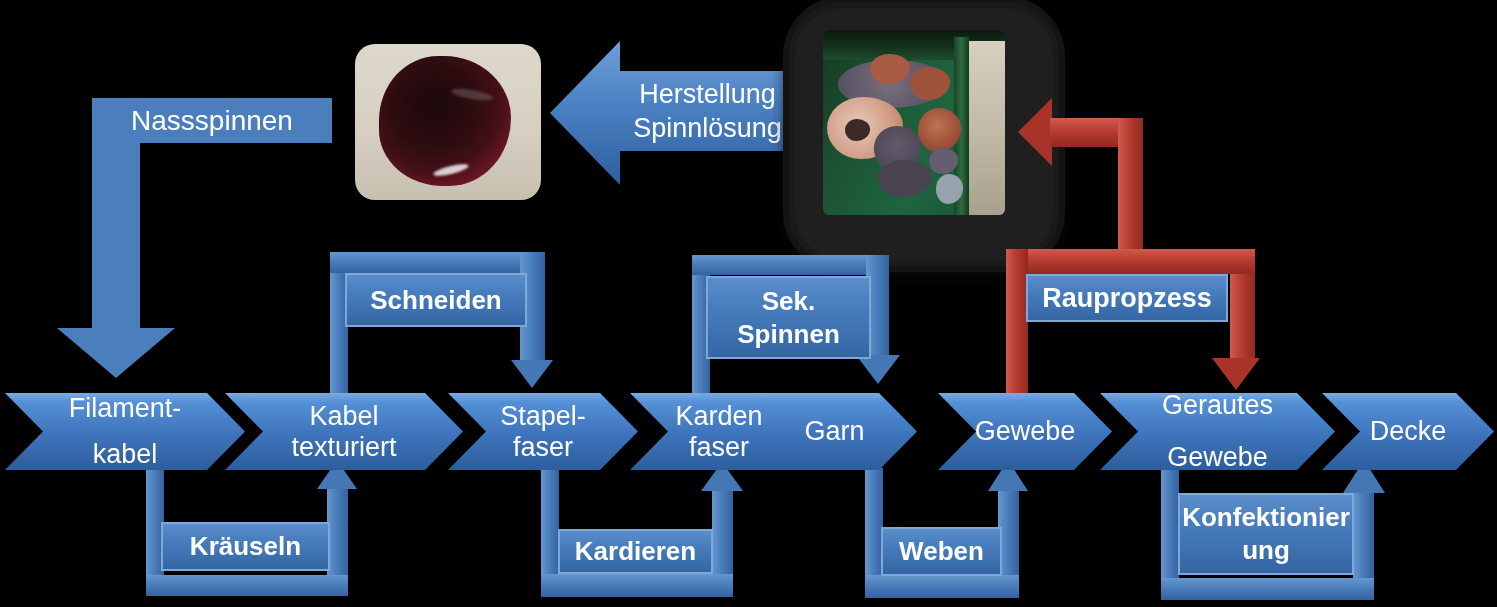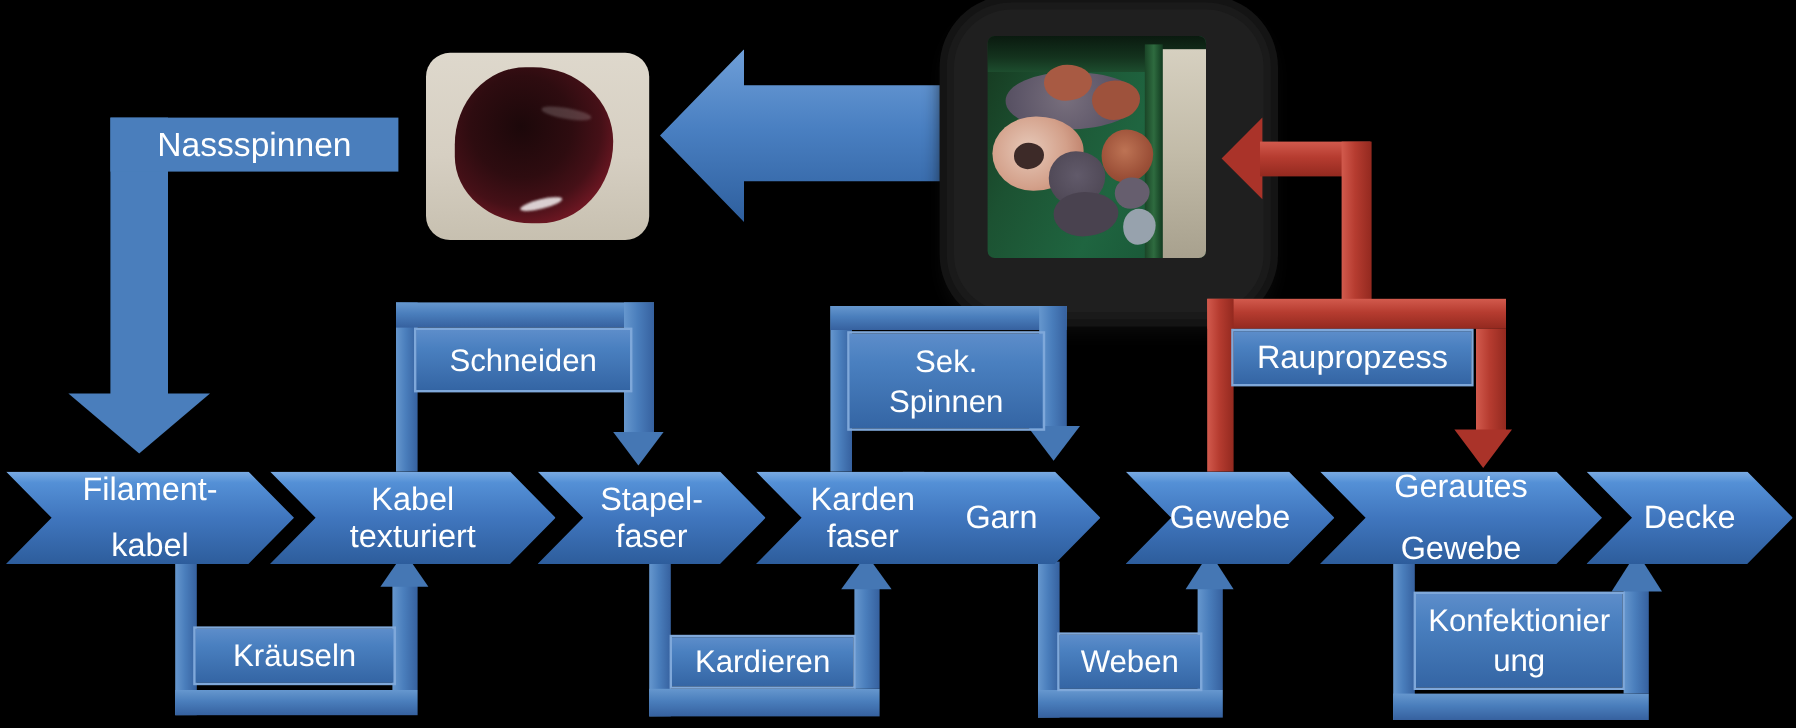--- a/index.html
+++ b/index.html
@@ -12,21 +12,21 @@
   .bpipe-v{background:linear-gradient(90deg,#6697ce 0%,#4a7ebc 45%,#36619f 100%);}
   .bpipe-h{background:linear-gradient(180deg,#6697ce 0%,#4a7ebc 45%,#36619f 100%);}
   
   .rpipe-v{background:linear-gradient(90deg,#d25a4d 0%,#b63c30 45%,#93291f 100%);}
   .rpipe-h{background:linear-gradient(180deg,#d25a4d 0%,#b63c30 45%,#93291f 100%);}
   .tri{width:0;height:0;}
   
   .labelbox{background:linear-gradient(180deg,#5d8dca 0%,#4a80c0 30%,#3465a4 100%);
             border:2px solid #7fa8da;box-sizing:border-box;display:flex;flex-direction:column;
             align-items:center;justify-content:center;text-align:left;
-            font-size:26px;line-height:33px;}
+            font-size:26px;line-height:33px;font-weight:bold;}
   .flatlabel{background:#4a7ebc;display:flex;align-items:center;justify-content:center;
              font-size:28px;}
   
   .chev{position:absolute;top:393px;height:77px;
         clip-path:polygon(0 0,calc(100% - 38px) 0,100% 50%,calc(100% - 38px) 100%,0 100%,38px 50%);
         background:linear-gradient(180deg,#7babe2 0%,#5490d6 12%,#4076be 50%,#2d5d9c 100%);
         display:flex;flex-direction:column;align-items:center;justify-content:center;
         text-align:center;font-size:27px;line-height:31px;padding:0 38px;box-sizing:border-box;}
   .chev span:empty,.labelbox span:empty{display:none;}
   
@@ -59,20 +59,24 @@
   </div>
   <div class="abs tri" style="left:57px;top:328px;border-left:59px solid transparent;border-right:59px solid transparent;border-top:50px solid #4a7ebc;"></div>
 
   <div class="abs photo1" style="left:355px;top:44px;width:186px;height:156px;">
     <div class="blob"></div>
     <div class="gloss" style="left:78px;top:122px;width:36px;height:8px;transform:rotate(-14deg);"></div>
     <div class="gloss" style="left:96px;top:46px;width:42px;height:9px;transform:rotate(10deg);background:rgba(255,255,255,.18);"></div>
   </div>
 
   <div class="abs bigarrow" style="left:550px;top:41px;width:245px;height:144px;"></div>
+  <div class="abs bigarrow-text" style="left:620px;top:71px;">
+    <span>Herstellung</span>
+    <span>Spinnlösung</span>
+  </div>
 
   <div class="abs frame2" style="left:795px;top:8px;width:258px;height:252px;"></div>
   <div class="abs photo2" style="left:823px;top:30px;width:182px;height:185px;">
     <div class="abs" style="left:0;top:0;width:100%;height:16%;background:linear-gradient(180deg,#0a1a0f 0%,#14331e 60%,#1d4d2e 100%);"></div>
     <div class="abs" style="left:79%;top:6%;width:21%;height:94%;background:linear-gradient(180deg,#d6d0c0 0%,#c2bba8 50%,#a8a18e 100%);"></div>
     <div class="abs" style="left:72%;top:4%;width:8%;height:96%;background:linear-gradient(90deg,#1a4527 0%,#2e6b3f 50%,#123a20 100%);"></div>
     <div class="fib" style="left:8%;top:16%;width:62%;height:26%;background:radial-gradient(circle at 45% 45%,#786f7d 0%,#5d5668 60%,#4c4657 100%);"></div>
     <div class="fib" style="left:26%;top:13%;width:22%;height:16%;background:#a85a43;"></div>
     <div class="fib" style="left:48%;top:20%;width:22%;height:18%;background:#9e523c;"></div>
     <div class="fib" style="left:2%;top:36%;width:42%;height:34%;background:radial-gradient(circle at 40% 45%,#e7c9b9 0%,#d3a08a 55%,#b4705a 100%);"></div>

